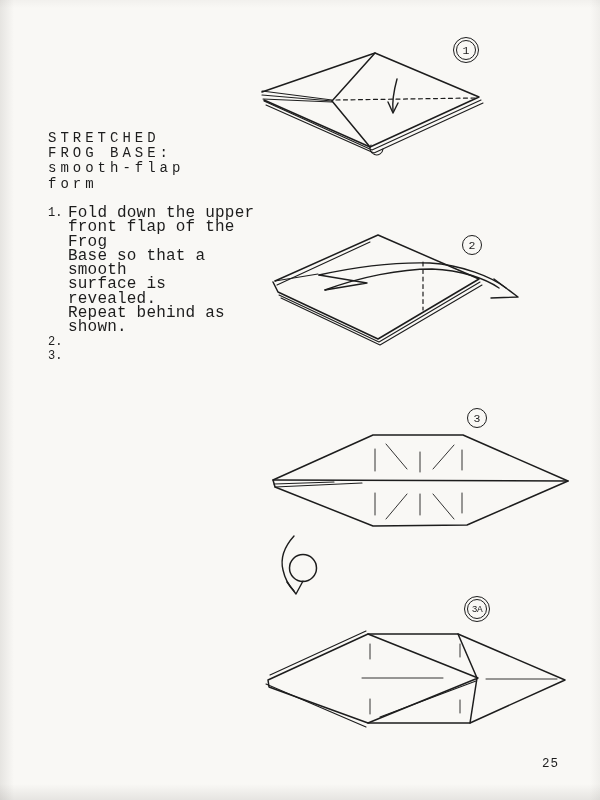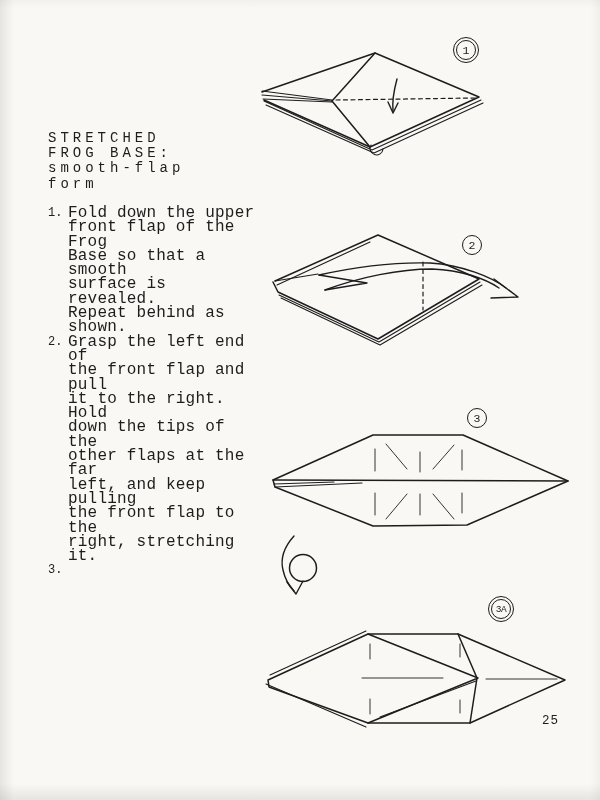--- a/index.html
+++ b/index.html
@@ -39,21 +39,21 @@
   .badge{
     position:absolute;border:1.4px solid var(--ink,#1d1d1d);border-radius:50%;
     width:20px;height:20px;display:flex;align-items:center;justify-content:center;
     font-size:11.5px;box-sizing:border-box;background:transparent;
   }
   .badge.double::after{
     content:"";position:absolute;inset:-4px;border:1.4px solid var(--ink,#1d1d1d);
     border-radius:50%;
   }
   .badge.small-text{font-size:9.5px;letter-spacing:-0.5px;}
-  .page-number{position:absolute;left:542px;top:714px;font-size:12.5px;letter-spacing:1px;}
+  .page-number{position:absolute;left:542px;top:757px;font-size:12.5px;letter-spacing:1px;}
 </style>
 </head>
 <body>
 
 <div class="page">
 
   <svg class="diagrams" viewBox="0 0 600 800" xmlns="http://www.w3.org/2000/svg">
 
     <g>
       <path class="ln" d="M262,92 L375,53 L479,97 L370,147 L264,100"></path>
@@ -132,33 +132,25 @@
       <span class="num">1.</span>
       <span class="txt">Fold down the upper
 front flap of the Frog
 Base so that a smooth
 surface is revealed.
 Repeat behind as
 shown.</span>
     </div>
     <div class="item">
       <span class="num">2.</span>
-      <span class="txt">Grasp the left end of
-the front flap and pull
-it to the right.  Hold
-down the tips of the
-other flaps at the far
-left, and keep pulling
-the front flap to the
-right, stretching it.</span>
     </div>
     <div class="item">
       <span class="num">3.</span>
     </div>
   </div>
 
   <div class="badge double" style="left:456px;top:40px;">1</div>
   <div class="badge" style="left:462px;top:235px;">2</div>
   <div class="badge" style="left:467px;top:408px;">3</div>
-  <div class="badge double small-text" style="left:467px;top:599px;margin-left:24px;">3A</div>
+  <div class="badge double small-text" style="left:467px;top:599px;">3A</div>
 
   <div class="page-number">25</div>
 </div>
 
 </body></html>

